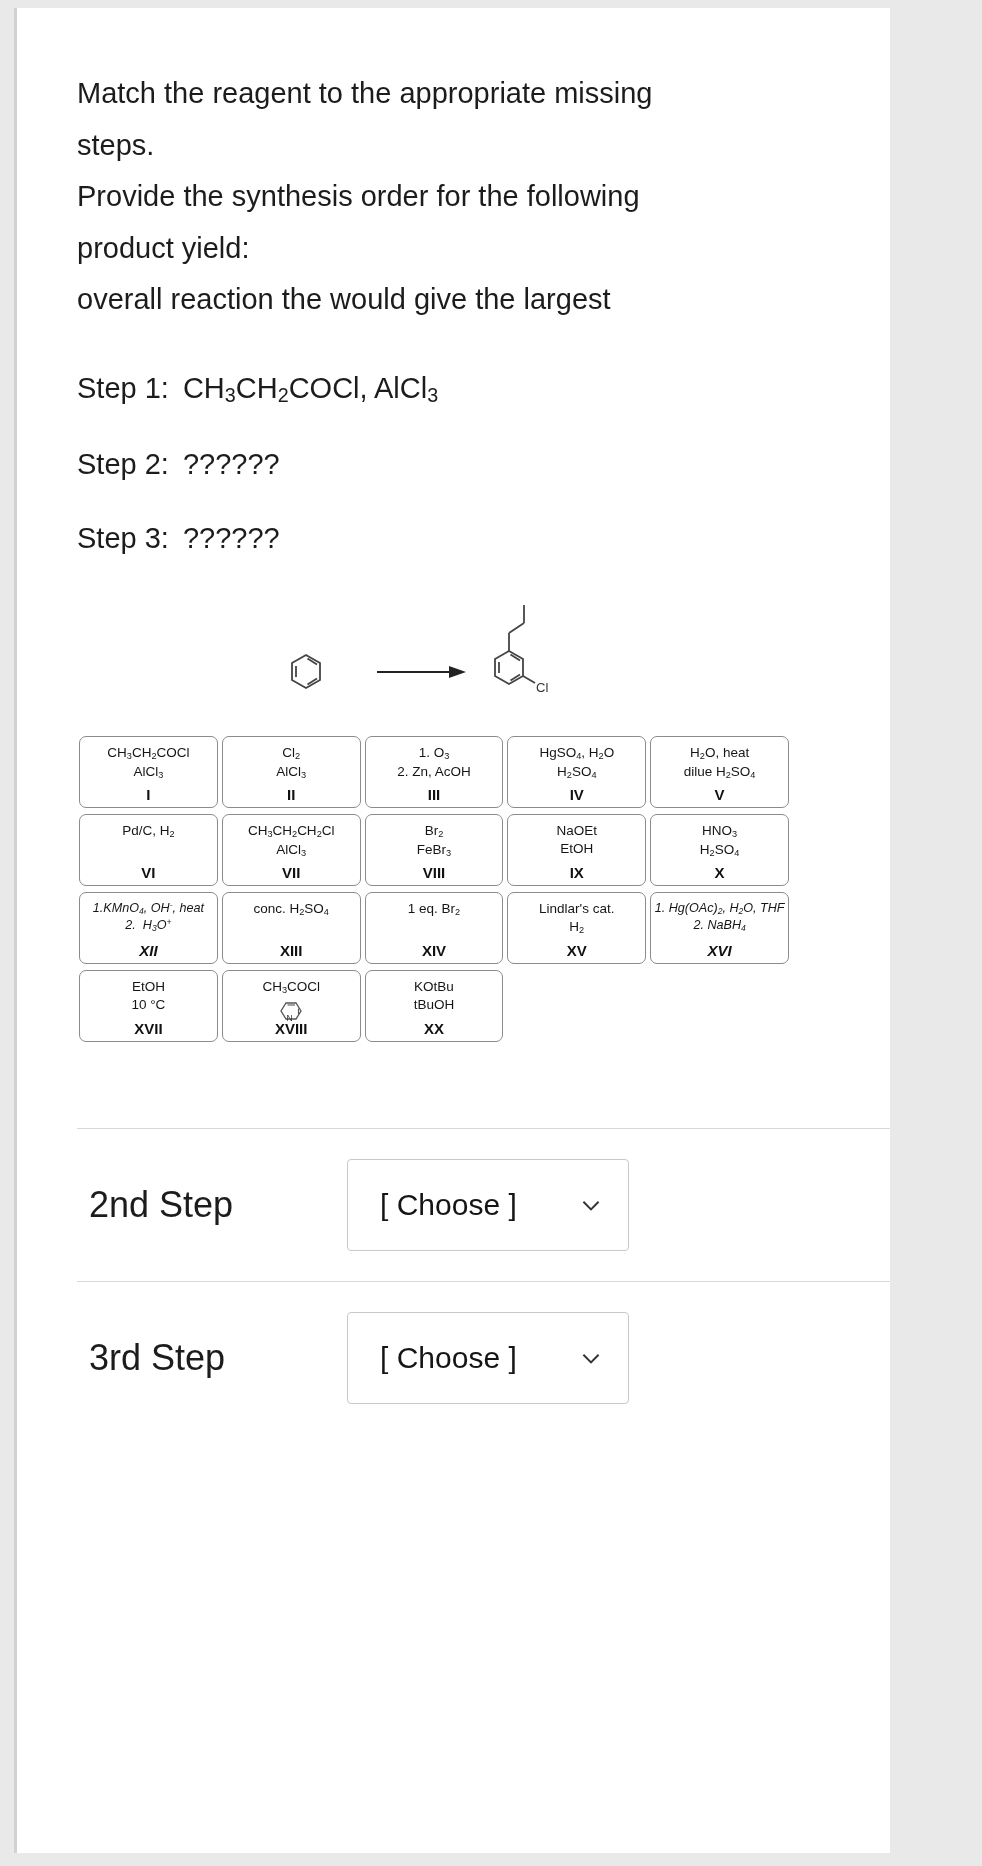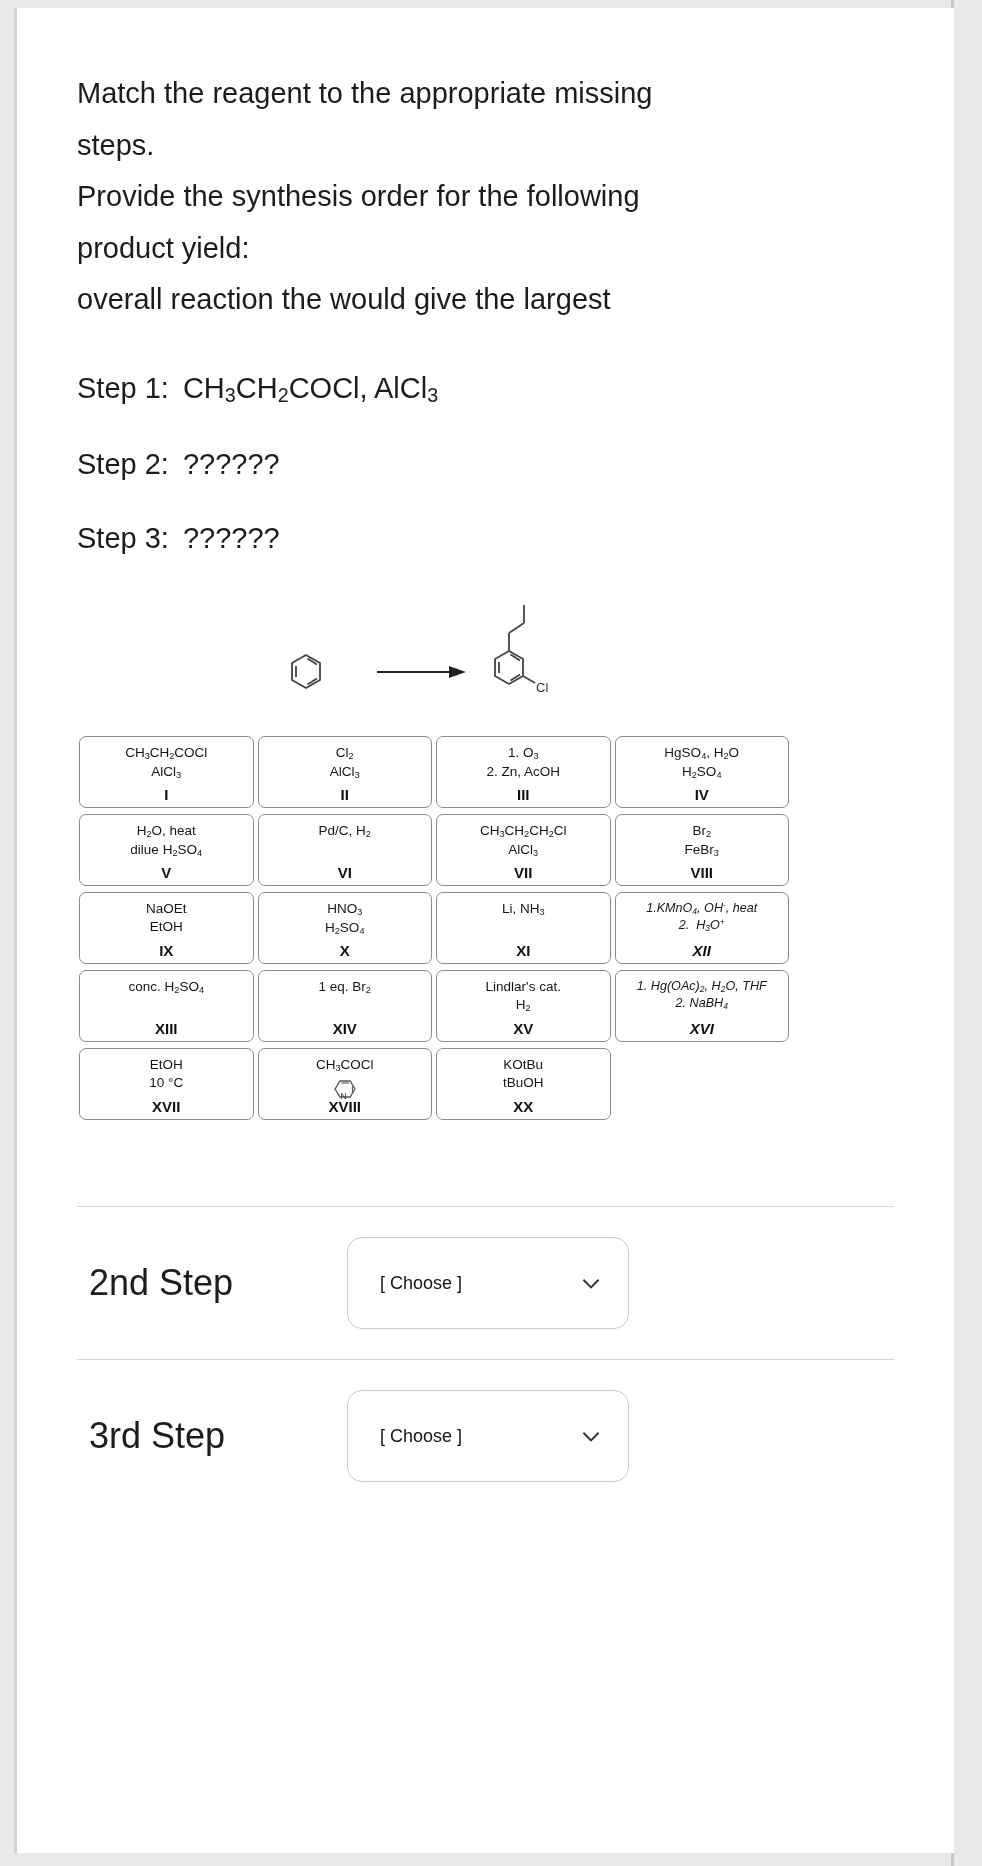--- a/index.html
+++ b/index.html
@@ -3,21 +3,21 @@
 <meta charset="utf-8">
 <style>
   * { box-sizing: border-box; }
   html, body {
     margin: 0; padding: 0;
     background: #e9e9e9;
     font-family: "Liberation Sans", sans-serif;
   }
   #page {
     position: relative;
-    width: 982px;
+    width: 890px;
     height: 1866px;
     background: #e9e9e9;
     overflow: hidden;
   }
   .card {
     position: absolute;
     left: 14px;
     top: 8px;
     width: 940px;
     height: 1845px;
@@ -63,21 +63,21 @@
     height: 130px;
     margin-top: 6px;
   }
   .scheme svg { position: absolute; left: 0; top: 0; }
 
   
   .grid {
     margin: 10px 0 0 62px;
     width: 710px;
     display: grid;
-    grid-template-columns: repeat(4, 1fr);
+    grid-template-columns: repeat(5, 1fr);
     grid-auto-rows: 72px;
     gap: 6px 4px;
   }
   .rbox {
     border: 1.4px solid #8b8b8b;
     border-radius: 7px;
     background: #fff;
     position: relative;
     display: flex;
     flex-direction: column;
@@ -117,27 +117,27 @@
   .arow .alabel {
     width: 270px;
     font-size: 36px;
     color: #1c1c1c;
     padding-left: 12px;
   }
   .choose {
     width: 282px;
     height: 92px;
     border: 1.6px solid #c9c9c9;
-    border-radius: 15px;
+    border-radius: 4px;
     background: #fff;
     display: flex;
     align-items: center;
     justify-content: space-between;
     padding: 0 24px 0 32px;
-    font-size: 18px;
+    font-size: 30px;
     color: #151515;
     cursor: pointer;
   }
   .chev { width: 26px; height: 26px; flex: none; }
 </style>
 </head>
 <body>
 
 <div id="page">
   <div class="rail-right"></div>
@@ -261,26 +261,20 @@
           <div class="numeral">IX</div>
         </div>
 
         <div class="rbox">
           <div class="body">
             HNO<sub>3</sub><br>H<sub>2</sub>SO<sub>4</sub>
           </div>
           <div class="numeral">X</div>
         </div>
 
-        <div class="rbox">
-          <div class="body">
-            Li, NH<sub>3</sub>
-          </div>
-          <div class="numeral">XI</div>
-        </div>
 
         <div class="rbox wide">
           <div class="body">
             1.KMnO<sub>4</sub>, OH<sup>-</sup>, heat<br>2.&nbsp; H<sub>3</sub>O<sup>+</sup>
           </div>
           <div class="numeral">XII</div>
         </div>
 
         <div class="rbox">
           <div class="body">

